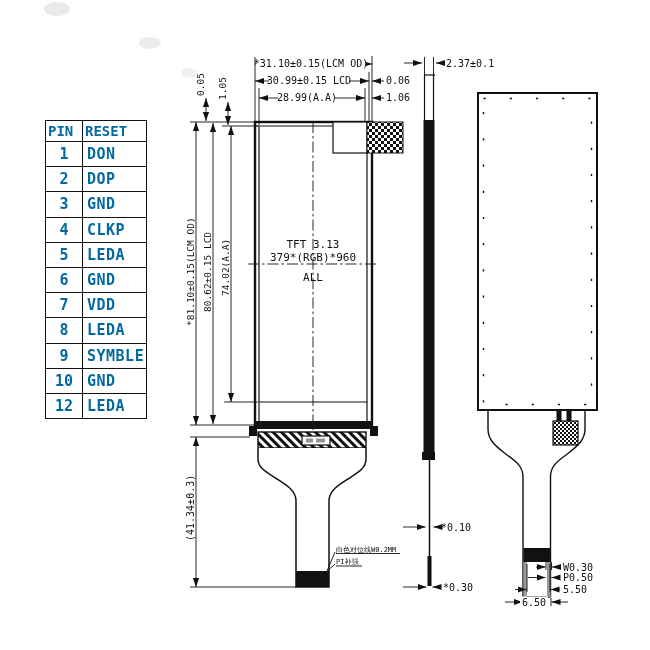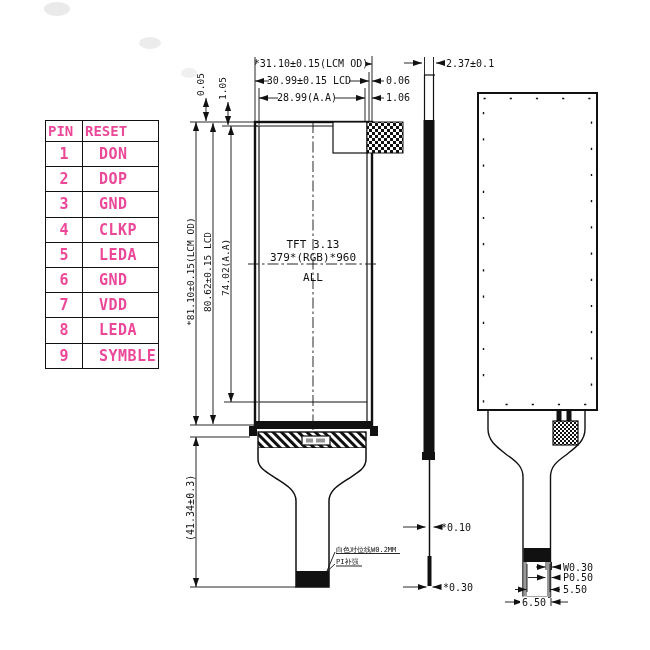--- a/index.html
+++ b/index.html
@@ -1,25 +1,25 @@
 <!DOCTYPE html>
 <html><head>
 <meta charset="utf-8">
 <style>
   html,body{margin:0;padding:0;background:#fff;}
   .canvas{position:relative;width:650px;height:650px;background:#fff;overflow:hidden;
           font-family:"DejaVu Sans Mono",monospace;color:#111;}
   
   table.pin-table{position:absolute;left:45px;top:120px;border-collapse:collapse;
                   font-family:"DejaVu Sans Mono",monospace;}
-  table.pin-table th, table.pin-table td{border:1.6px solid #111;font-weight:bold;color:#ec4899;}
+  table.pin-table th, table.pin-table td{border:1.6px solid #111;font-weight:bold;color:#0369a1;}
   table.pin-table th{font-size:14px;height:20px;padding:0 2px;text-align:left;}
   table.pin-table td{height:22.2px;font-size:15px;}
   td.pin{width:34px;text-align:center;}
-  td.sym{width:58px;padding-left:16px;letter-spacing:0.5px;}
+  td.sym{width:58px;padding-left:4px;letter-spacing:0.5px;}
   
   svg text{font-family:"DejaVu Sans Mono",monospace;fill:#111;}
   .t11{font-size:11px;} .t10{font-size:10px;} .t9{font-size:9.5px;} .t7{font-size:7px;}
   .ln{stroke:#111;stroke-width:1.2;fill:none;}
   .ln2{stroke:#111;stroke-width:2.4;fill:none;}
   .xln{stroke:#111;stroke-width:0.9;fill:none;}
   .dim{stroke:#111;stroke-width:0.9;fill:none;}
   .cl{stroke:#111;stroke-width:0.9;fill:none;stroke-dasharray:11 3 2.5 3;}
   .blk{fill:#111;stroke:none;}
   .wht{fill:#fff;stroke:#111;stroke-width:1.2;}
@@ -64,20 +64,28 @@
           <td class="pin">7</td>
           <td class="sym">VDD</td>
         </tr>
     <tr>
           <td class="pin">8</td>
           <td class="sym">LEDA</td>
         </tr>
     <tr>
           <td class="pin">9</td>
           <td class="sym">SYMBLE</td>
+        </tr>
+    <tr>
+          <td class="pin">10</td>
+          <td class="sym">GND</td>
+        </tr>
+    <tr>
+          <td class="pin">12</td>
+          <td class="sym">LEDA</td>
         </tr>
   </tbody>
     </table>
 
   <svg width="650" height="650" viewBox="0 0 650 650" style="position:absolute;left:0;top:0;">
     <defs>
       <marker id="ar" markerWidth="9.5" markerHeight="7.5" refX="9" refY="3.5" orient="auto-start-reverse" markerUnits="userSpaceOnUse">
         <path d="M0,0.4 L9,3.5 L0,6.6 z" fill="#111"></path>
       </marker>
       <pattern id="hatch" width="6" height="6" patternUnits="userSpaceOnUse" patternTransform="rotate(-45)">

